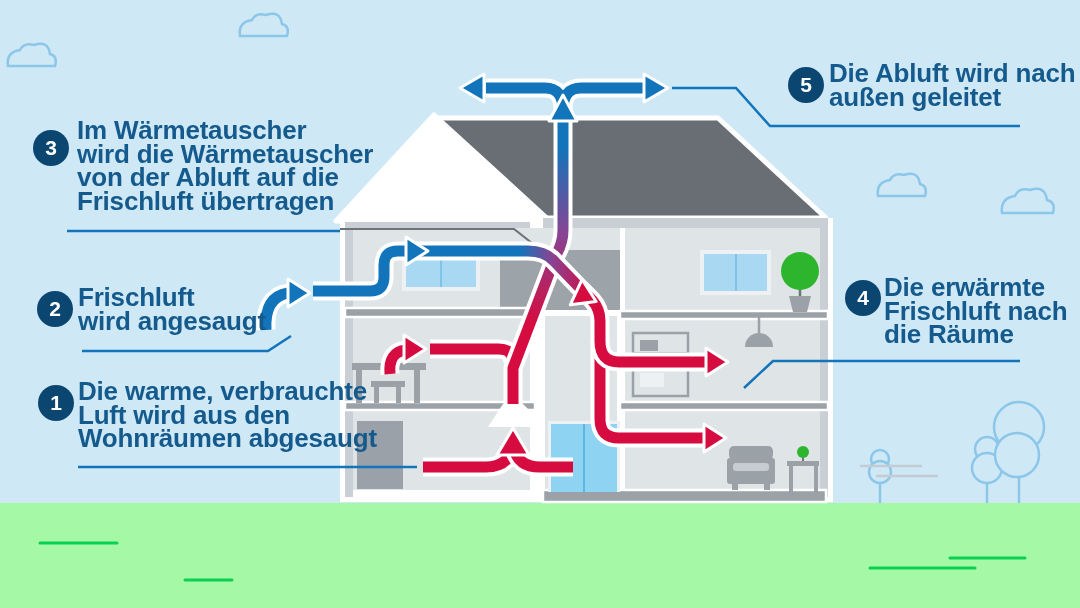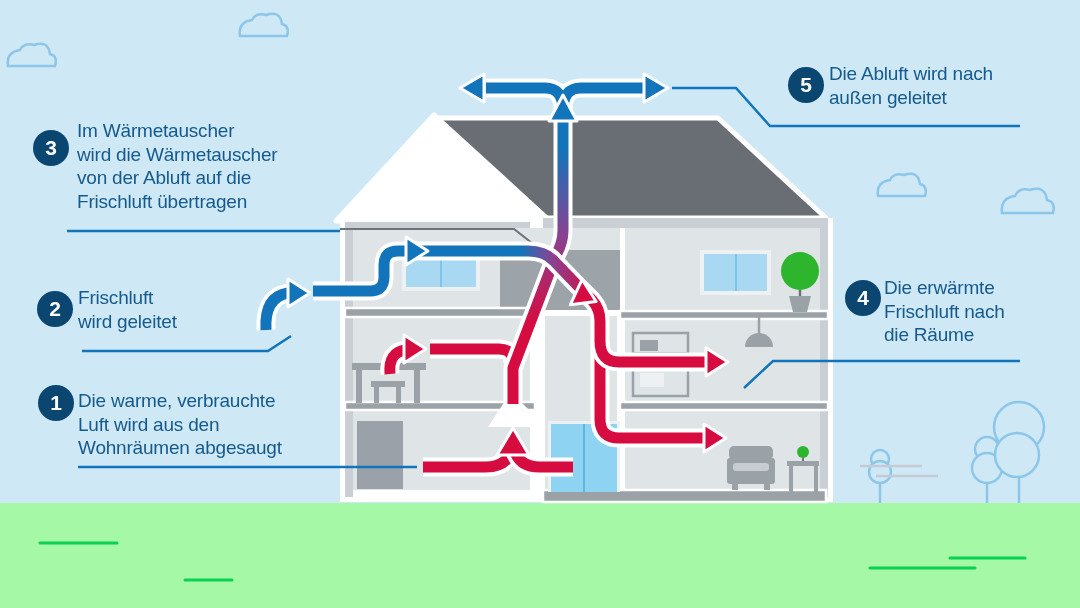--- a/index.html
+++ b/index.html
@@ -7,21 +7,21 @@
     position:relative;width:1080px;height:608px;overflow:hidden;
     background:#cfe8f6;font-family:"Liberation Sans",sans-serif;
   }
   #scene{position:absolute;left:0;top:0;}
   .badge{
     position:absolute;width:36px;height:36px;border-radius:50%;
     background:#0b4670;color:#ffffff;font-weight:bold;font-size:21px;
     display:flex;align-items:center;justify-content:center;z-index:5;
   }
   .step-text{
-    position:absolute;color:#155a8c;font-weight:normal;font-size:19px;
+    position:absolute;color:#155a8c;font-weight:bold;font-size:26px;
     line-height:23.5px;white-space:pre-line;letter-spacing:-0.2px;z-index:5;
   }
   .casing{fill:none;stroke:#ffffff;stroke-width:19;stroke-linecap:butt;}
   .pipe{fill:none;stroke-width:11;stroke-linecap:butt;}
   .blue{stroke:#1274ba;}
   .red{stroke:#d60b3f;}
   .head{stroke:#ffffff;stroke-width:3;stroke-linejoin:round;}
   .headblue{fill:#1274ba;}
   .headred{fill:#d60b3f;}
   .callout{fill:none;stroke:#1274ba;stroke-width:2.5;}
@@ -228,27 +228,27 @@
 
     <g>
       <path class="casing" d="M 266 330 Q 264 297 288 293"></path>
       <path class="pipe blue" d="M 266 330 Q 264 297 288 293"></path>
       <polygon class="head headblue" points="288,279 288,307 310,293"></polygon>
     </g>
   </g>
 </svg>
 
 <div class="badge" style="left:38px;top:385px">1</div>
-<div class="step-text" style="left:78px;top:389px">Die warme, verbrauchte
+<div class="step-text" style="left:78px;top:380px">Die warme, verbrauchte
 Luft wird aus den
 Wohnräumen abgesaugt</div>
 
 <div class="badge" style="left:37px;top:291px">2</div>
 <div class="step-text" style="left:78px;top:286px">Frischluft
-wird geleitet</div>
+wird angesaugt</div>
 
 <div class="badge" style="left:33px;top:130px">3</div>
 <div class="step-text" style="left:77px;top:119px">Im Wärmetauscher
 wird die Wärmetauscher
 von der Abluft auf die
 Frischluft übertragen</div>
 
 <div class="badge" style="left:845px;top:280px">4</div>
 <div class="step-text" style="left:884px;top:276px">Die erwärmte
 Frischluft nach

